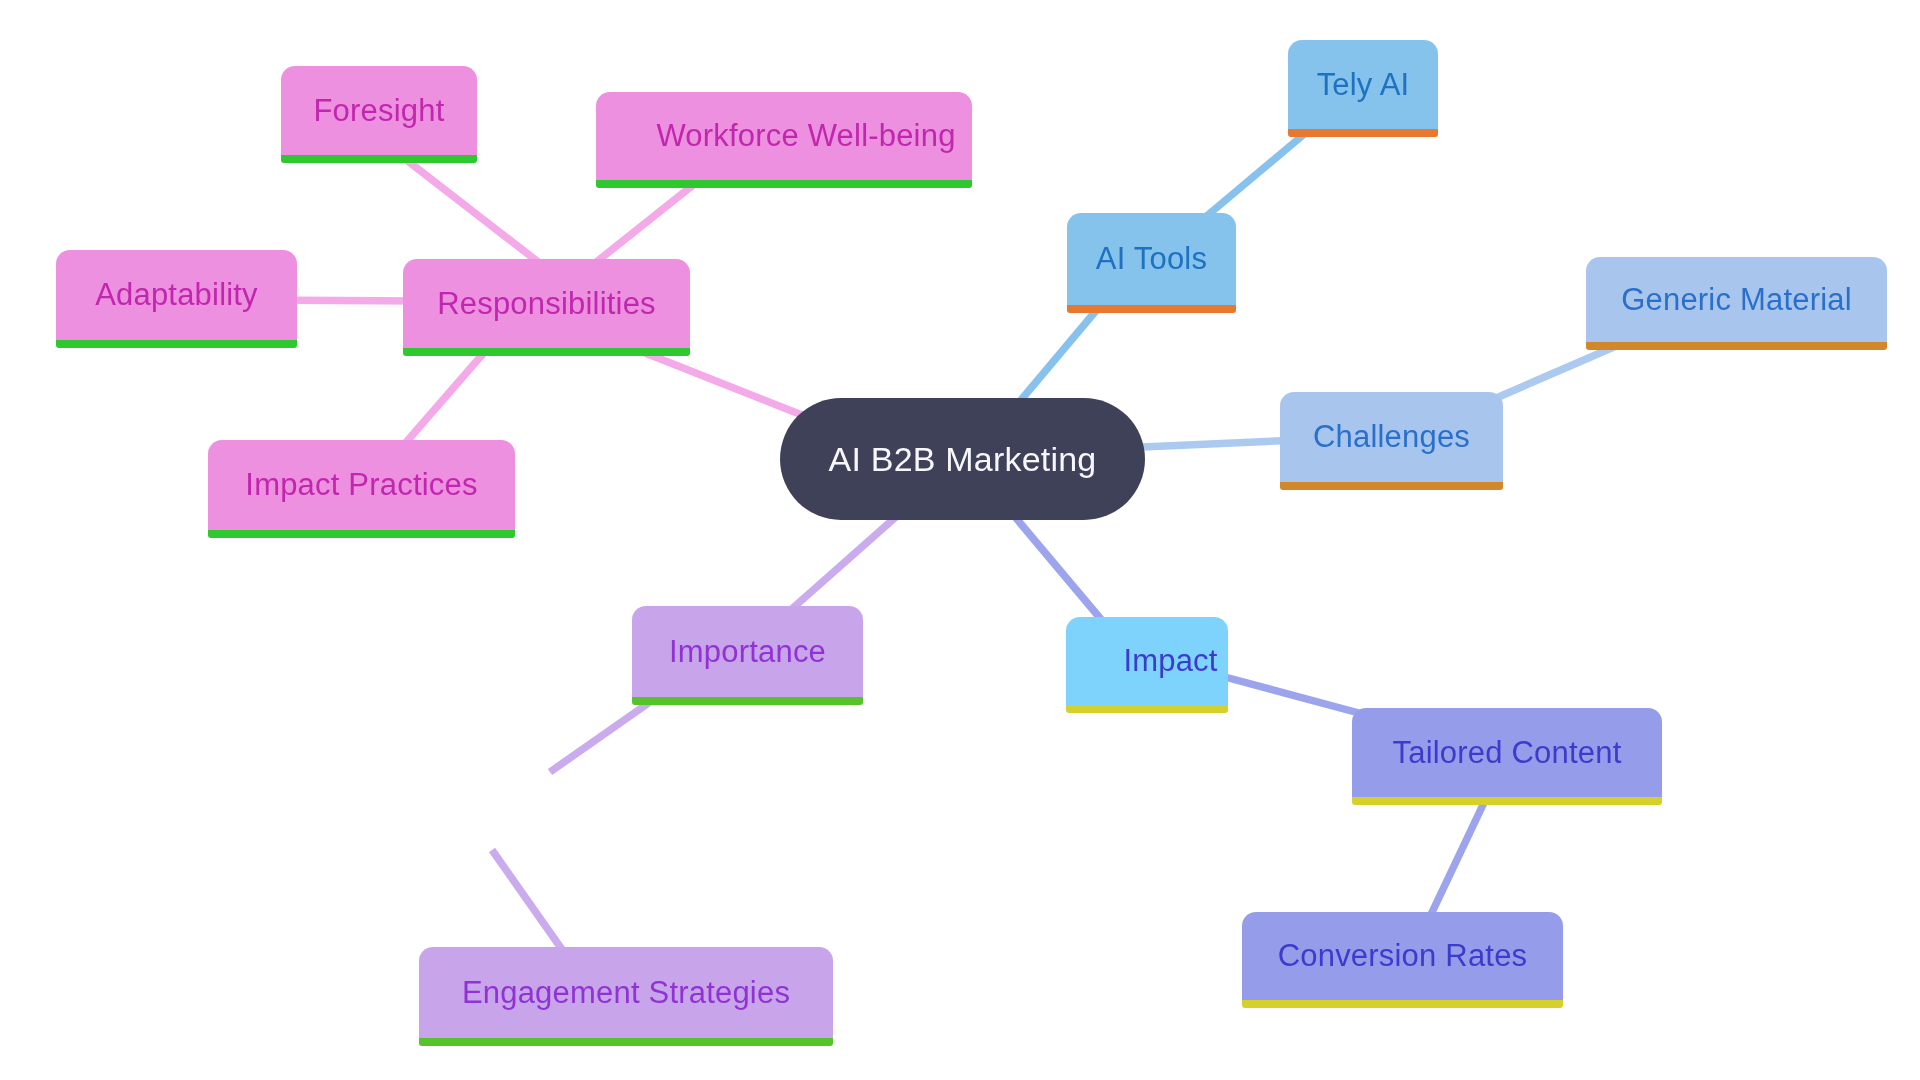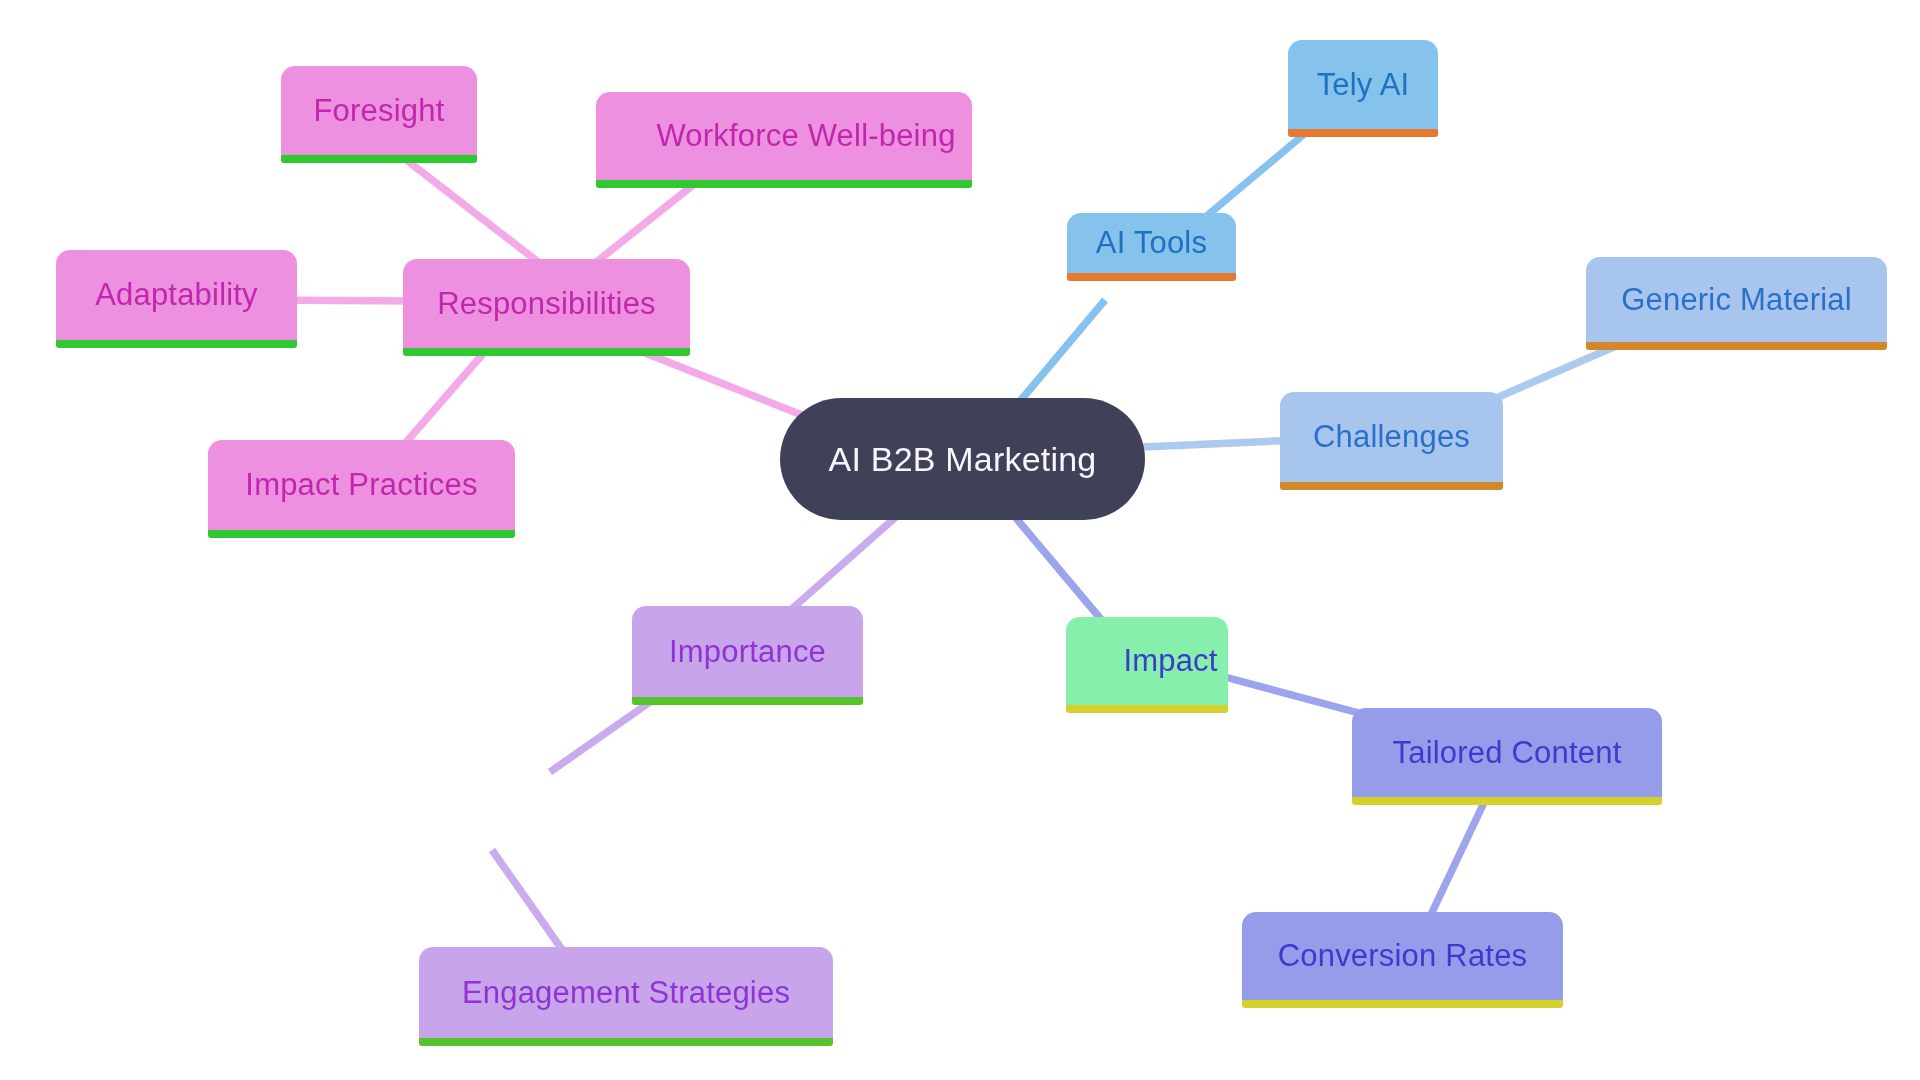--- a/index.html
+++ b/index.html
@@ -77,35 +77,35 @@
   <div class="node" style="left: 596px; top: 92px; width: 376px; height: 96px; background-color: rgb(238, 144, 224); color: rgb(193, 39, 174); border-bottom-color: rgb(46, 201, 47); padding-left: 44px;">
     <span class="node-label">Workforce Well-being</span>
   </div>
   <div class="node" style="left: 27px; top: 250px; width: 241px; height: 98px; background-color: rgb(238, 144, 224); color: rgb(193, 39, 174); border-bottom-color: rgb(46, 201, 47); margin-left: 29px;">
     <span class="node-label">Adaptability</span>
   </div>
   <div class="node" style="left: 208px; top: 440px; width: 307px; height: 98px; background-color: rgb(238, 144, 224); color: rgb(193, 39, 174); border-bottom-color: rgb(46, 201, 47);">
     <span class="node-label">Impact Practices</span>
   </div>
 
-  <div class="node" style="left: 1067px; top: 213px; width: 169px; height: 68px; background-color: rgb(133, 194, 236); color: rgb(30, 114, 192); border-bottom-color: rgb(232, 120, 46);">
+  <div class="node" style="left: 1067px; top: 213px; width: 169px; height: 100px; background-color: rgb(133, 194, 236); color: rgb(30, 114, 192); border-bottom-color: rgb(232, 120, 46);">
     <span class="node-label">AI Tools</span>
   </div>
   <div class="node" style="left: 1288px; top: 40px; width: 150px; height: 97px; background-color: rgb(133, 194, 236); color: rgb(30, 114, 192); border-bottom-color: rgb(232, 120, 46);">
     <span class="node-label">Tely AI</span>
   </div>
 
   <div class="node" style="left: 1280px; top: 392px; width: 223px; height: 98px; background-color: rgb(168, 197, 238); color: rgb(42, 112, 202); border-bottom-color: rgb(210, 135, 43);">
     <span class="node-label">Challenges</span>
   </div>
   <div class="node" style="left: 1586px; top: 257px; width: 301px; height: 93px; background-color: rgb(168, 197, 238); color: rgb(42, 112, 202); border-bottom-color: rgb(210, 135, 43);">
     <span class="node-label">Generic Material</span>
   </div>
 
-  <div class="node" style="left: 1066px; top: 617px; width: 162px; height: 96px; background-color: #86efac; color: rgb(60, 60, 204); border-bottom-color: rgb(214, 208, 44); padding-left: 47px;">
+  <div class="node" style="left: 1066px; top: 617px; width: 162px; height: 96px; background-color: #7dd3fc; color: rgb(60, 60, 204); border-bottom-color: rgb(214, 208, 44); padding-left: 47px;">
     <span class="node-label">Impact</span>
   </div>
   <div class="node" style="left: 1352px; top: 708px; width: 310px; height: 97px; background-color: rgb(149, 157, 235); color: rgb(60, 60, 204); border-bottom-color: rgb(214, 208, 44);">
     <span class="node-label">Tailored Content</span>
   </div>
   <div class="node" style="left: 1242px; top: 912px; width: 321px; height: 96px; background-color: rgb(149, 157, 235); color: rgb(60, 60, 204); border-bottom-color: rgb(214, 208, 44);">
     <span class="node-label">Conversion Rates</span>
   </div>
 
   <div class="node" style="left: 632px; top: 606px; width: 231px; height: 99px; background-color: rgb(200, 165, 234); color: rgb(145, 51, 212); border-bottom-color: rgb(84, 196, 42);">

